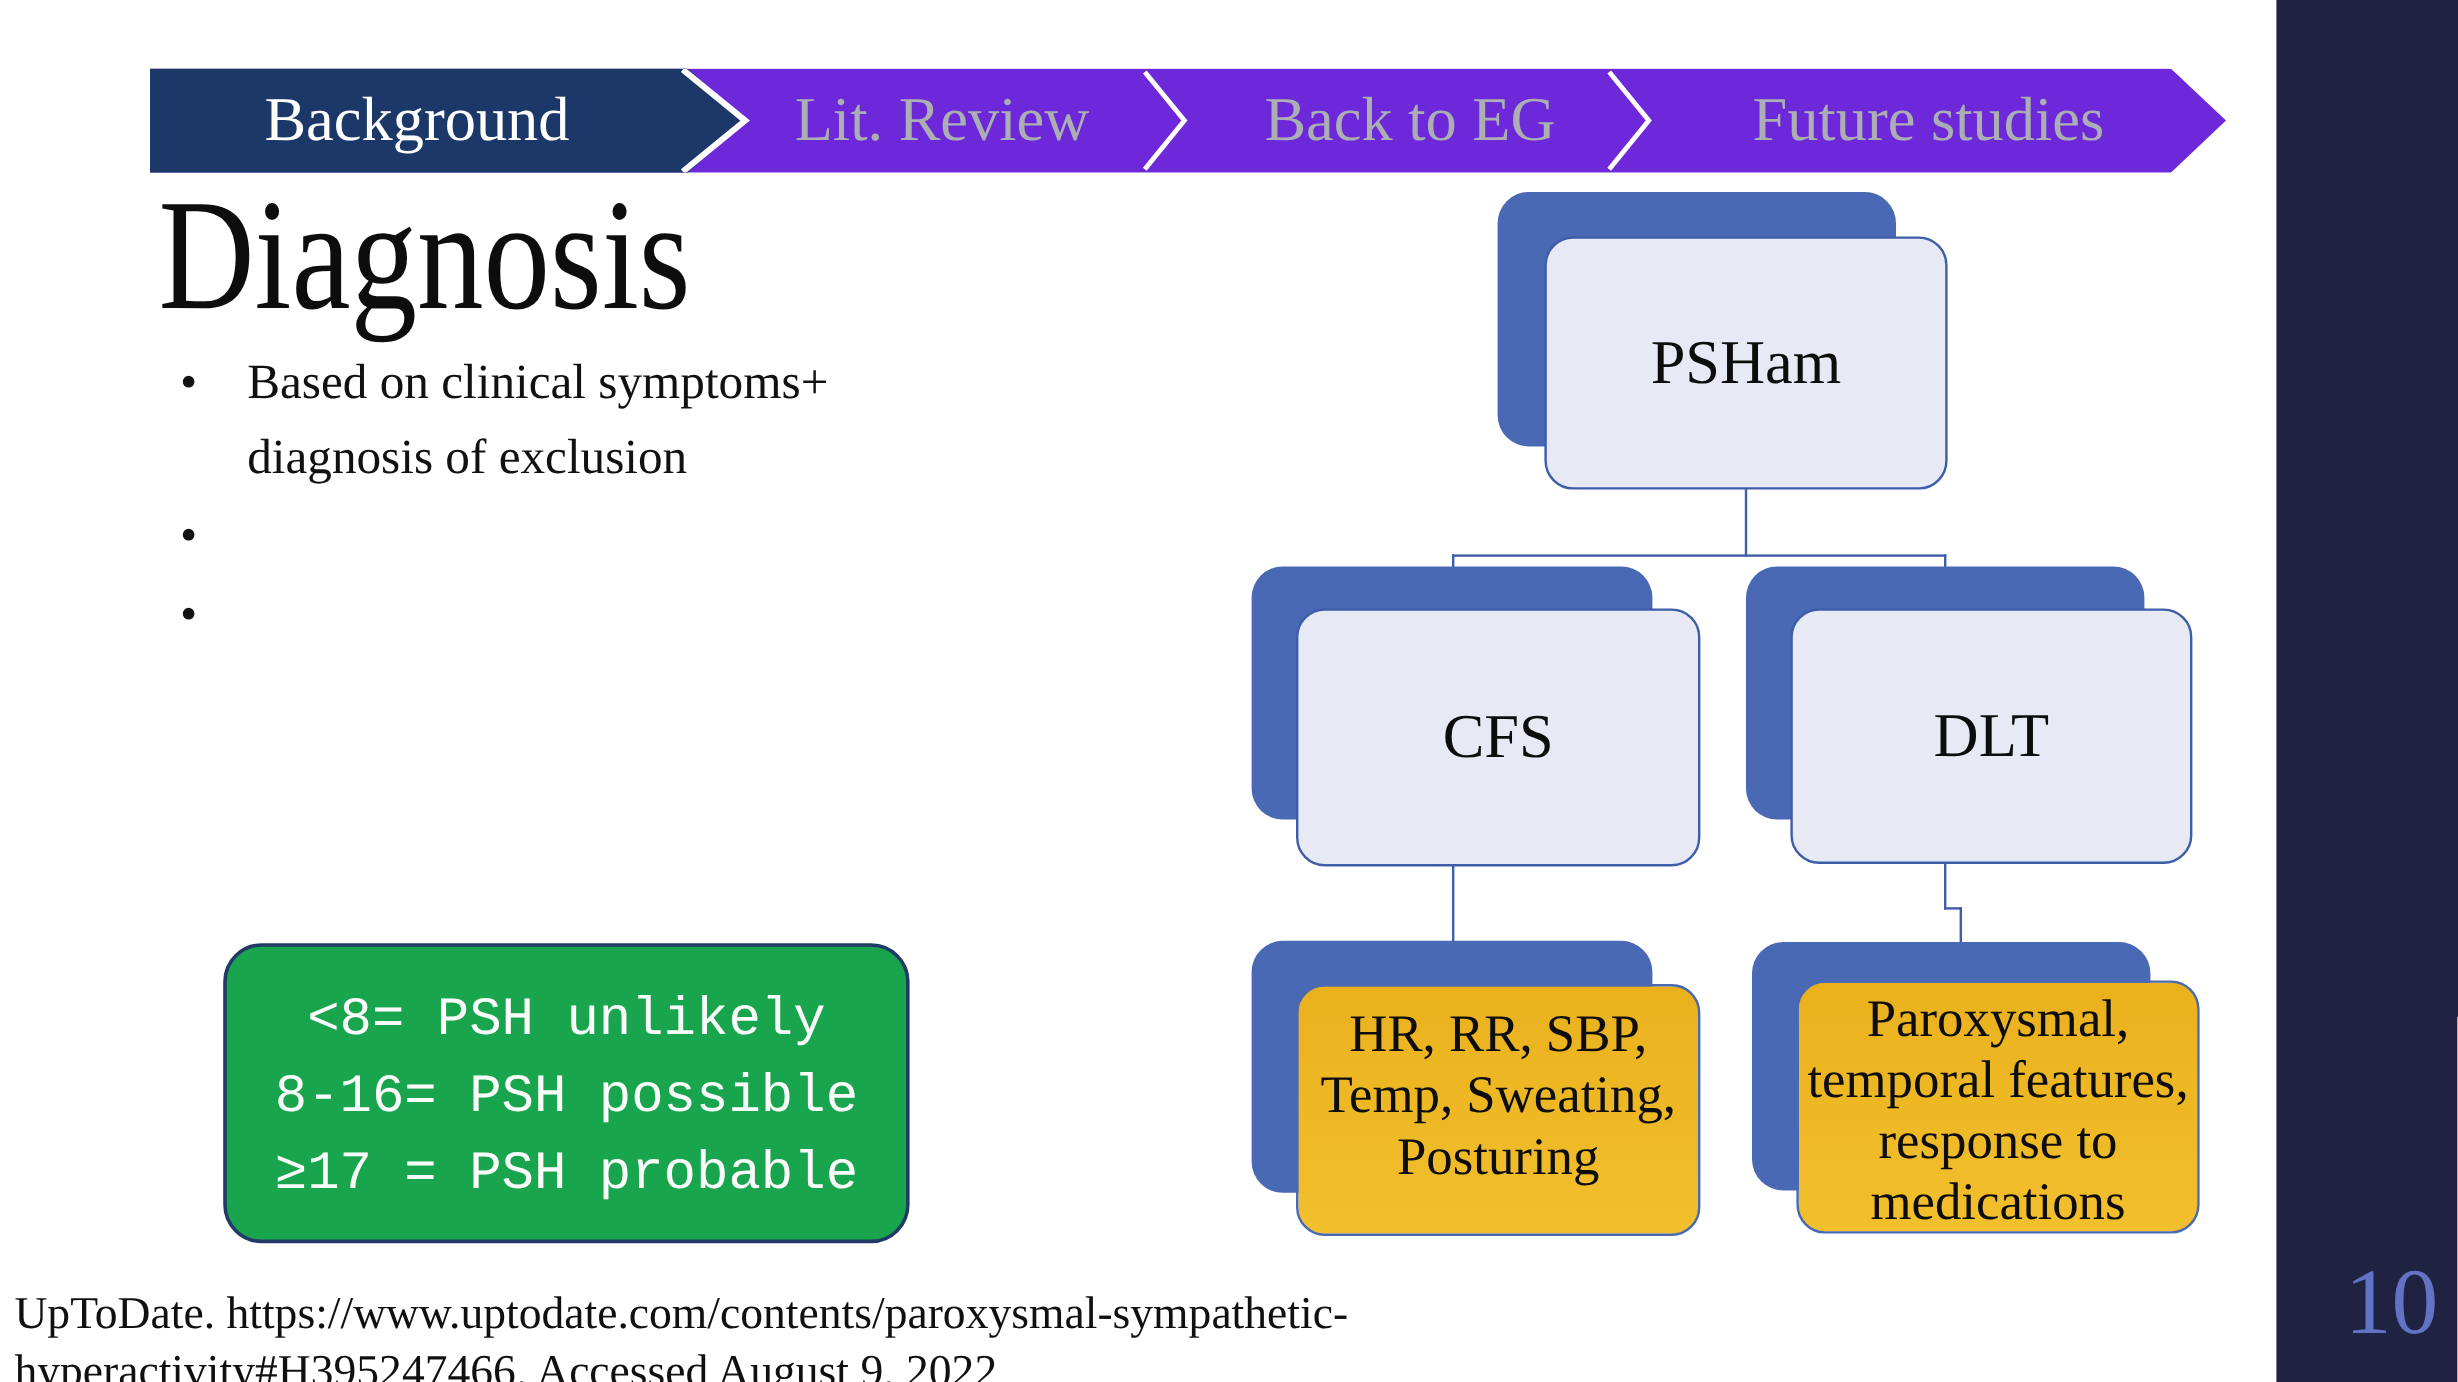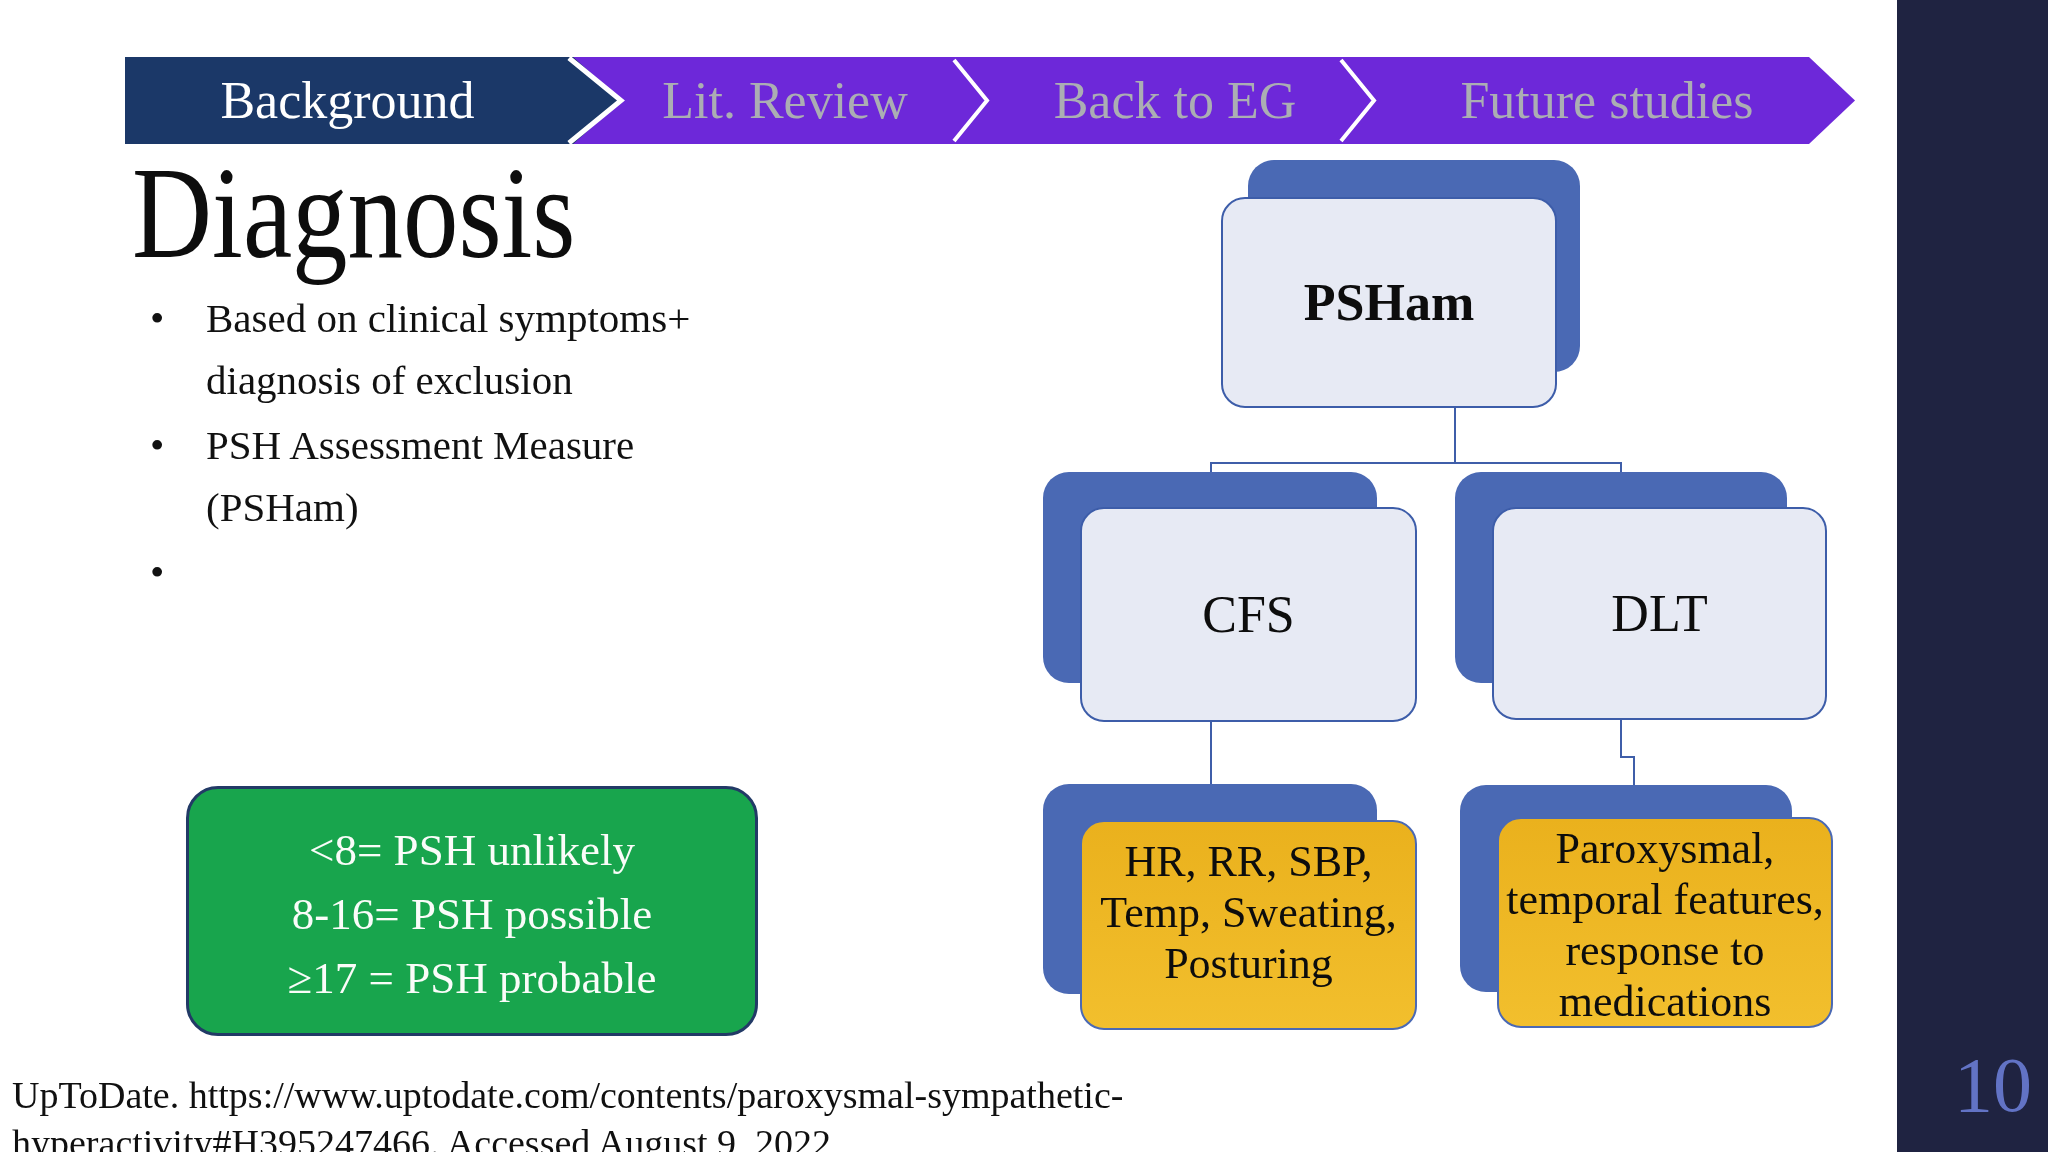--- a/index.html
+++ b/index.html
@@ -33,21 +33,21 @@
   .bullets{position:absolute;left:150px;top:288px;width:600px;}
   .bullet-item{display:flex;margin-bottom:4px;}
   .bullet-marker{width:56px;font-size:41px;line-height:1.5;color:#111;}
   .bullet-text{width:490px;font-size:41px;line-height:1.5;color:#111;}
   
   .score-box{
     position:absolute;left:186px;top:786px;width:572px;height:250px;
     background:#18A54D;border:3px solid #223A66;border-radius:32px;
     box-sizing:border-box;text-align:center;padding-top:30px;
   }
-  .score-line{font-size:45px;line-height:1.42;color:#FAFCF9;white-space:nowrap;}
+  .score-line{font-size:45px;line-height:1.42;color:#FAFCF9;white-space:nowrap;font-family:Liberation Mono, monospace;}
   
   .sidebar{position:absolute;left:1897px;top:0;width:151px;height:1152px;background:#1F2341;}
   .page-number{position:absolute;right:16px;top:1040px;font-size:78px;color:#6273C5;}
   
   .citation{position:absolute;left:12px;top:1072px;width:1500px;font-size:38px;line-height:1.26;color:#101010;}
   
   .conn{position:absolute;background:#3F5EA9;z-index:1;}
   .node-back{position:absolute;background:#4A69B4;border-radius:26px;z-index:2;}
   .node-front{
     position:absolute;background:#E7EAF4;border:2px solid #3D5DA9;border-radius:24px;
@@ -84,21 +84,20 @@
 
 <div class="slide-title">Diagnosis</div>
 
 <div class="bullets">
   <div class="bullet-item">
     <span class="bullet-marker">•</span>
     <span class="bullet-text">Based on clinical symptoms+ diagnosis of exclusion</span>
   </div>
   <div class="bullet-item">
     <span class="bullet-marker">•</span>
-    <span class="bullet-text">PSH Assessment Measure (PSHam)</span>
   </div>
   <div class="bullet-item">
     <span class="bullet-marker">•</span>
   </div>
 </div>
 
 <div class="score-box">
   <div class="score-line">&lt;8= PSH unlikely</div>
   <div class="score-line">8-16= PSH possible</div>
   <div class="score-line">≥17 = PSH probable</div>
@@ -107,21 +106,21 @@
 <div class="conn" style="left:1454px;top:406px;width:2px;height:58px;"></div>
 <div class="conn" style="left:1210px;top:462px;width:412px;height:2px;"></div>
 <div class="conn" style="left:1210px;top:462px;width:2px;height:50px;"></div>
 <div class="conn" style="left:1620px;top:462px;width:2px;height:50px;"></div>
 <div class="conn" style="left:1210px;top:720px;width:2px;height:102px;"></div>
 <div class="conn" style="left:1620px;top:716px;width:2px;height:42px;"></div>
 <div class="conn" style="left:1620px;top:756px;width:15px;height:2px;"></div>
 <div class="conn" style="left:1633px;top:756px;width:2px;height:64px;"></div>
 
 <div class="node-back" style="left:1248px;top:160px;width:332px;height:212px;"></div>
-<div class="node-front" style="left:1221px;top:197px;width:336px;height:211px;font-weight:bold;">PSHam</div>
+<div class="node-front" style="left:1287px;top:197px;width:336px;height:211px;">PSHam</div>
 
 <div class="node-back" style="left:1043px;top:472px;width:334px;height:211px;"></div>
 <div class="node-front" style="left:1080px;top:507px;width:337px;height:215px;">CFS</div>
 
 <div class="node-back" style="left:1455px;top:472px;width:332px;height:211px;"></div>
 <div class="node-front" style="left:1492px;top:507px;width:335px;height:213px;">DLT</div>
 
 <div class="node-back" style="left:1043px;top:784px;width:334px;height:210px;"></div>
 <div class="node-front gold" style="left:1080px;top:820px;width:337px;height:210px;padding:14px 8px 0 8px;">HR, RR, SBP, Temp, Sweating, Posturing</div>
 

